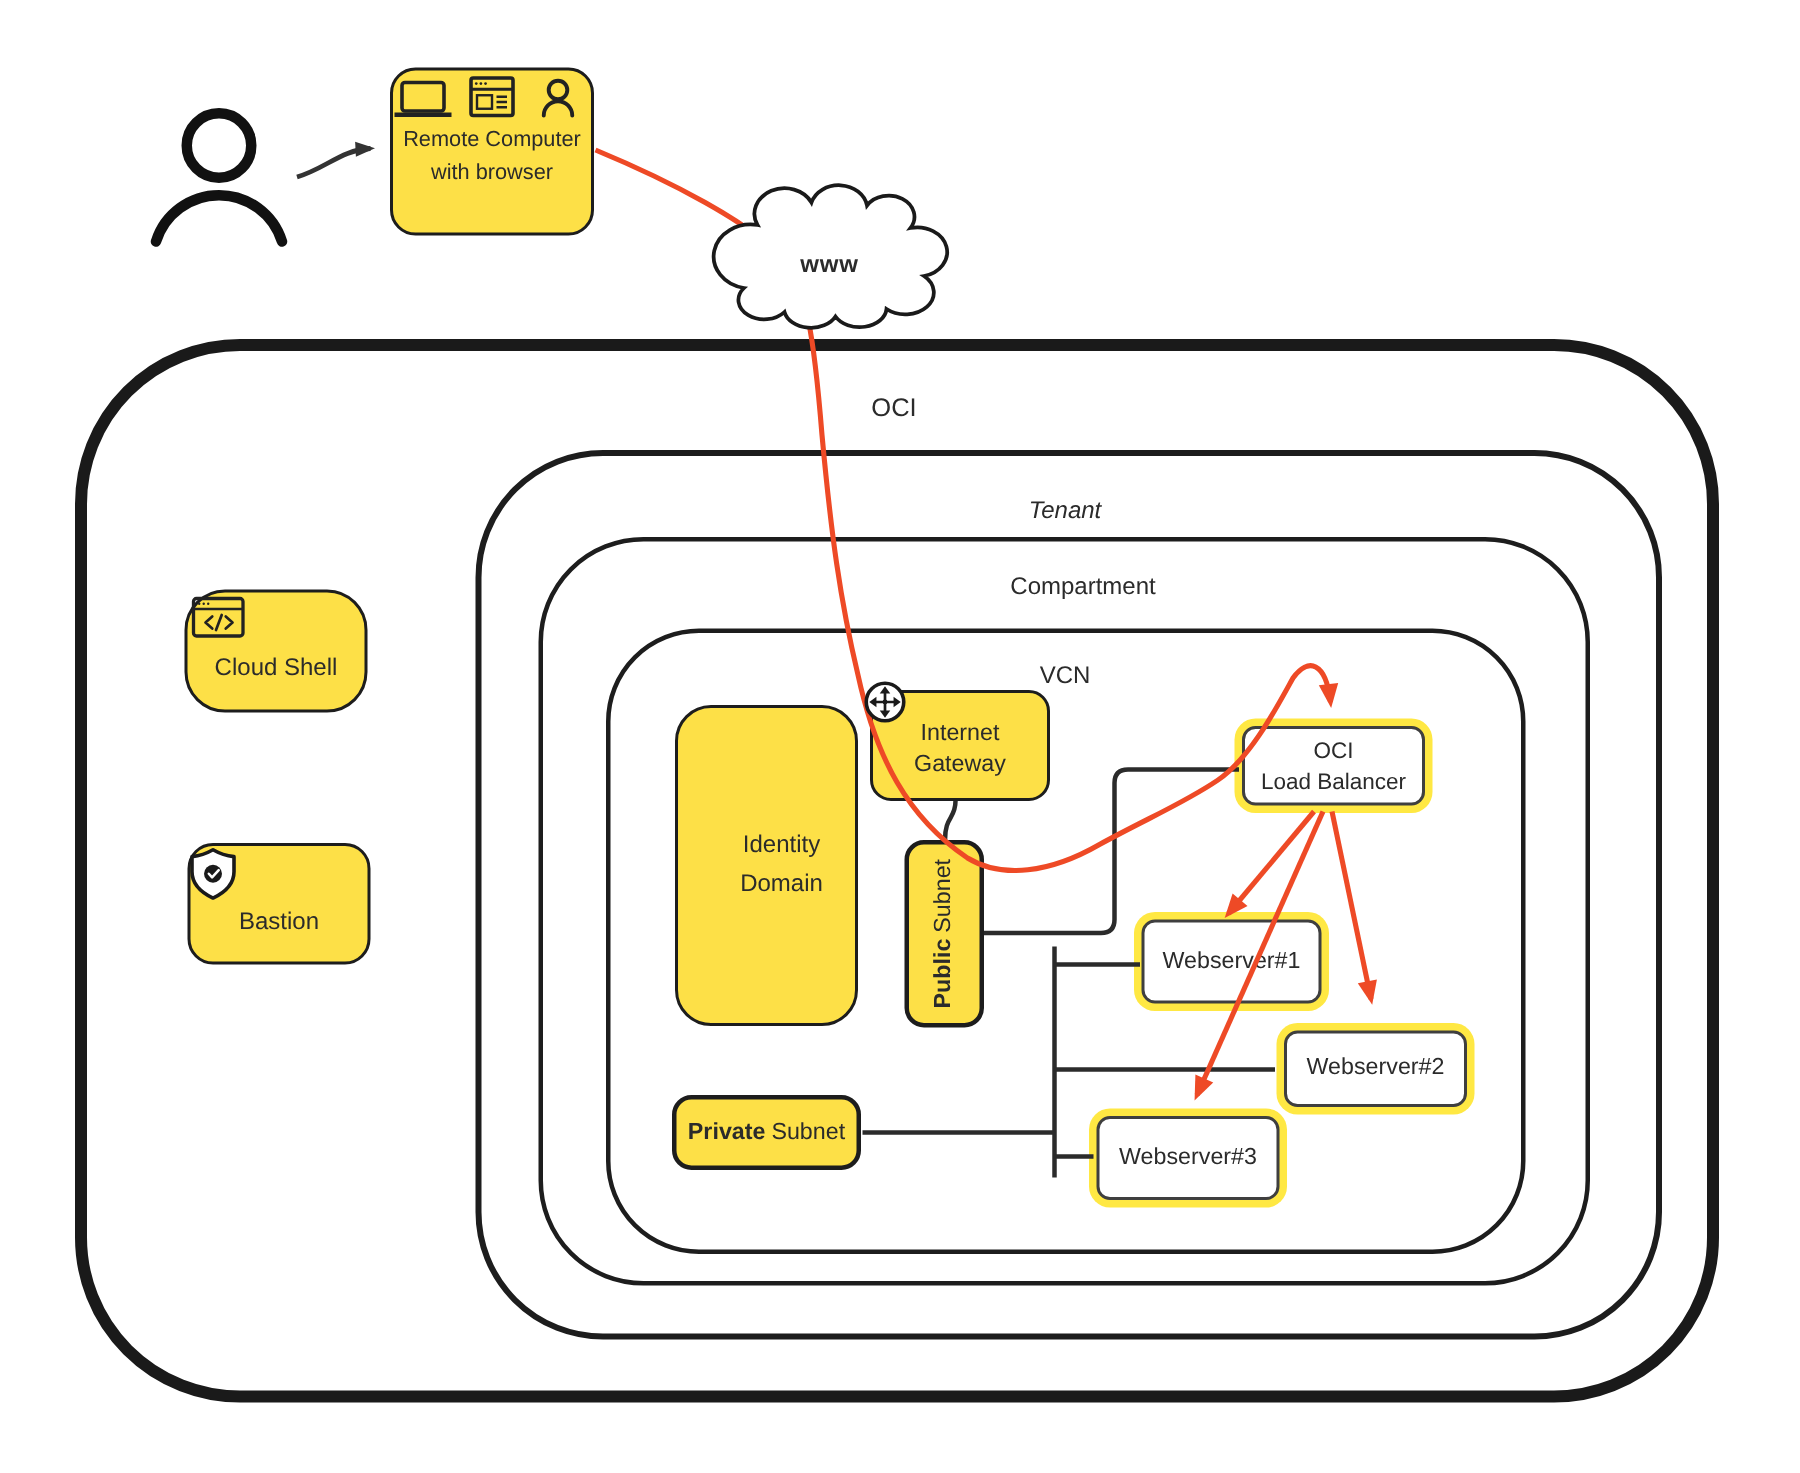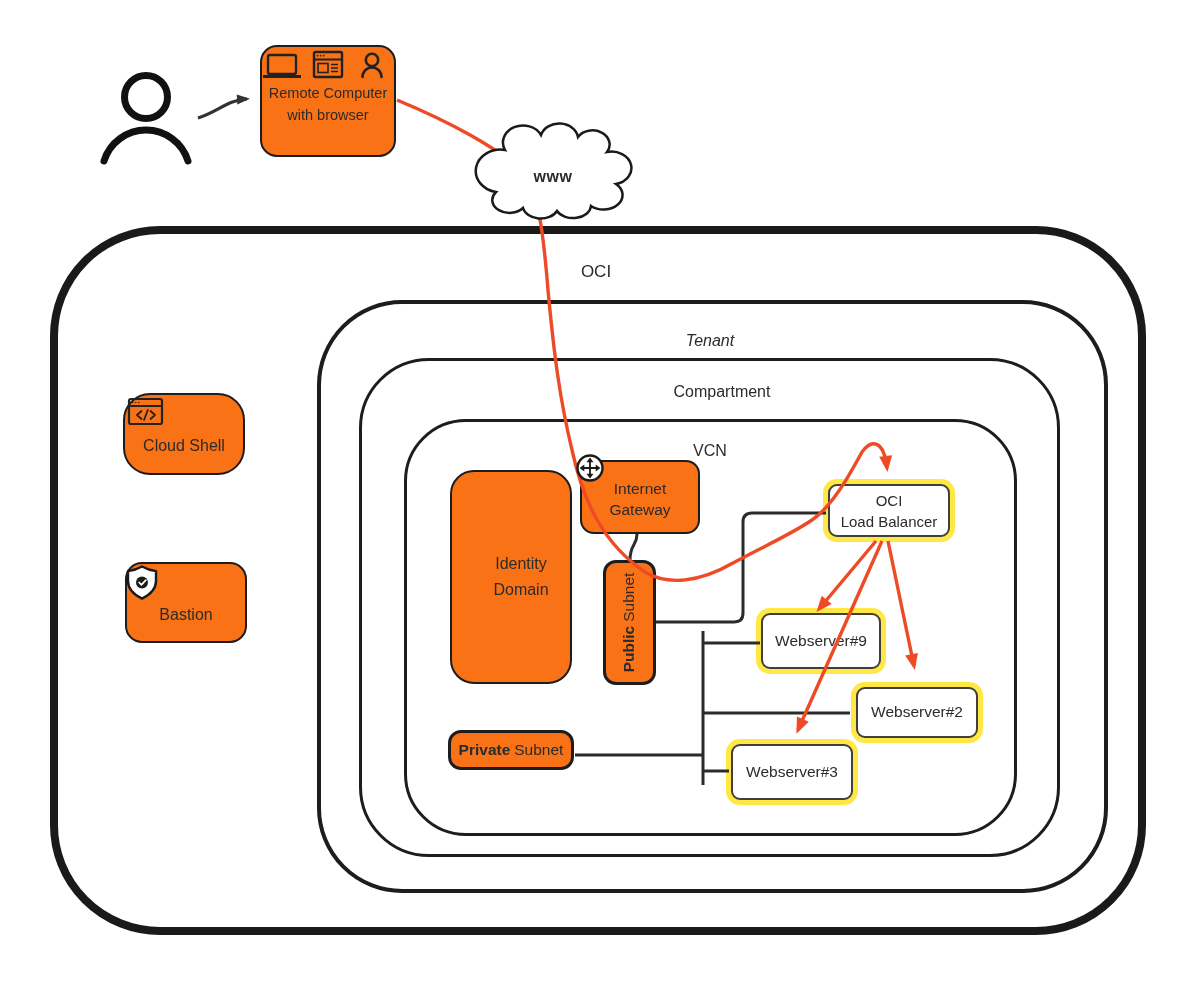--- a/index.html
+++ b/index.html
@@ -1,20 +1,20 @@
 <!DOCTYPE html>
 <html><head>
 <meta charset="utf-8">
 <style>
   html,body{margin:0;padding:0;background:#fff;}
   .canvas{
     position:relative;width:1200px;height:982px;background:#ffffff;overflow:hidden;
     font-family:"Liberation Sans",sans-serif;color:#2b2b2b;
   }
-  .box{position:absolute;box-sizing:border-box;background:#f97316;}
+  .box{position:absolute;box-sizing:border-box;background:#fde047;}
   .round{border:2.5px solid #1d1d1d;}
   
   .oci{left:50px;top:226px;width:1096px;height:709px;border:8px solid #1a1a1a;border-radius:110px;background:transparent;}
   .tenant{left:317px;top:300px;width:791px;height:593px;border:4.5px solid #1d1d1d;border-radius:85px;background:transparent;}
   .compartment{left:359px;top:358px;width:701px;height:499px;border:3px solid #1d1d1d;border-radius:70px;background:transparent;}
   .vcn{left:404px;top:419px;width:613px;height:417px;border:3px solid #1d1d1d;border-radius:62px;background:transparent;}
   .ctr-label{position:absolute;transform:translate(-50%,-50%);font-size:16px;white-space:nowrap;z-index:3;}
   .lbl-oci{left:596px;top:272px;font-size:17px;}
   .lbl-tenant{left:710px;top:341px;font-style:italic;}
   .lbl-compartment{left:722px;top:392px;}
@@ -22,21 +22,21 @@
   
   .node{display:flex;align-items:center;justify-content:center;text-align:center;font-size:15.5px;line-height:1.35;}
   .cloudshell{left:123px;top:393px;width:122px;height:82px;border-radius:27px;padding-top:24px;font-size:16px;}
   .bastion{left:125px;top:562px;width:122px;height:81px;border-radius:17px;padding-top:24px;font-size:16px;}
   .identity{left:450px;top:470px;width:122px;height:214px;border-radius:24px;font-size:16px;padding-left:20px;}
   .identity .wrap{width:84px;line-height:1.6;}
   .ig{left:580px;top:460px;width:120px;height:74px;border-radius:14px;padding-top:6px;}
   .psub{left:603px;top:560px;width:53px;height:125px;border:3px solid #1d1d1d;border-radius:13px;}
   .v-inner{transform:rotate(-90deg);white-space:nowrap;font-size:15.5px;}
   .v-inner b{margin-right:4px;}
-  .prsub{left:448px;top:730px;width:126px;height:40px;border:3px solid #1d1d1d;border-radius:13px;}
+  .prsub{left:448px;top:730px;width:126px;height:50px;border:3px solid #1d1d1d;border-radius:13px;}
   .prsub b{margin-right:4px;}
   .rc{left:260px;top:45px;width:136px;height:112px;border-radius:17px;}
   .rc-label{position:absolute;top:36px;left:0;right:0;text-align:center;font-size:14.5px;line-height:1.5;}
   
   .hl{border:2px solid #3f3f3f;box-shadow:0 0 0 5px #ffe843;border-radius:9px;background:#fff;}
   .lb{left:828px;top:484px;width:122px;height:53px;font-size:15px;line-height:1.4;}
   .ws1{left:761px;top:613px;width:120px;height:56px;}
   .ws2{left:856px;top:687px;width:122px;height:51px;}
   .ws3{left:731px;top:744px;width:122px;height:56px;}
   .www-label{position:absolute;left:553px;top:177px;transform:translate(-50%,-50%);font-weight:bold;font-size:16px;letter-spacing:.5px;z-index:12;}
@@ -81,21 +81,21 @@
     <span><b>Private</b><span>Subnet</span></span>
   </div>
 
   <div class="box node hl lb">
     <div>
       <div>OCI</div>
       <div>Load Balancer</div>
     </div>
   </div>
   <div class="box node hl ws1">
-    <span>Webserver#9</span>
+    <span>Webserver#1</span>
   </div>
   <div class="box node hl ws2">
     <span>Webserver#2</span>
   </div>
   <div class="box node hl ws3">
     <span>Webserver#3</span>
   </div>
 
   <svg class="overlay" width="1200" height="982" viewBox="0 0 1200 982">
     <defs>

